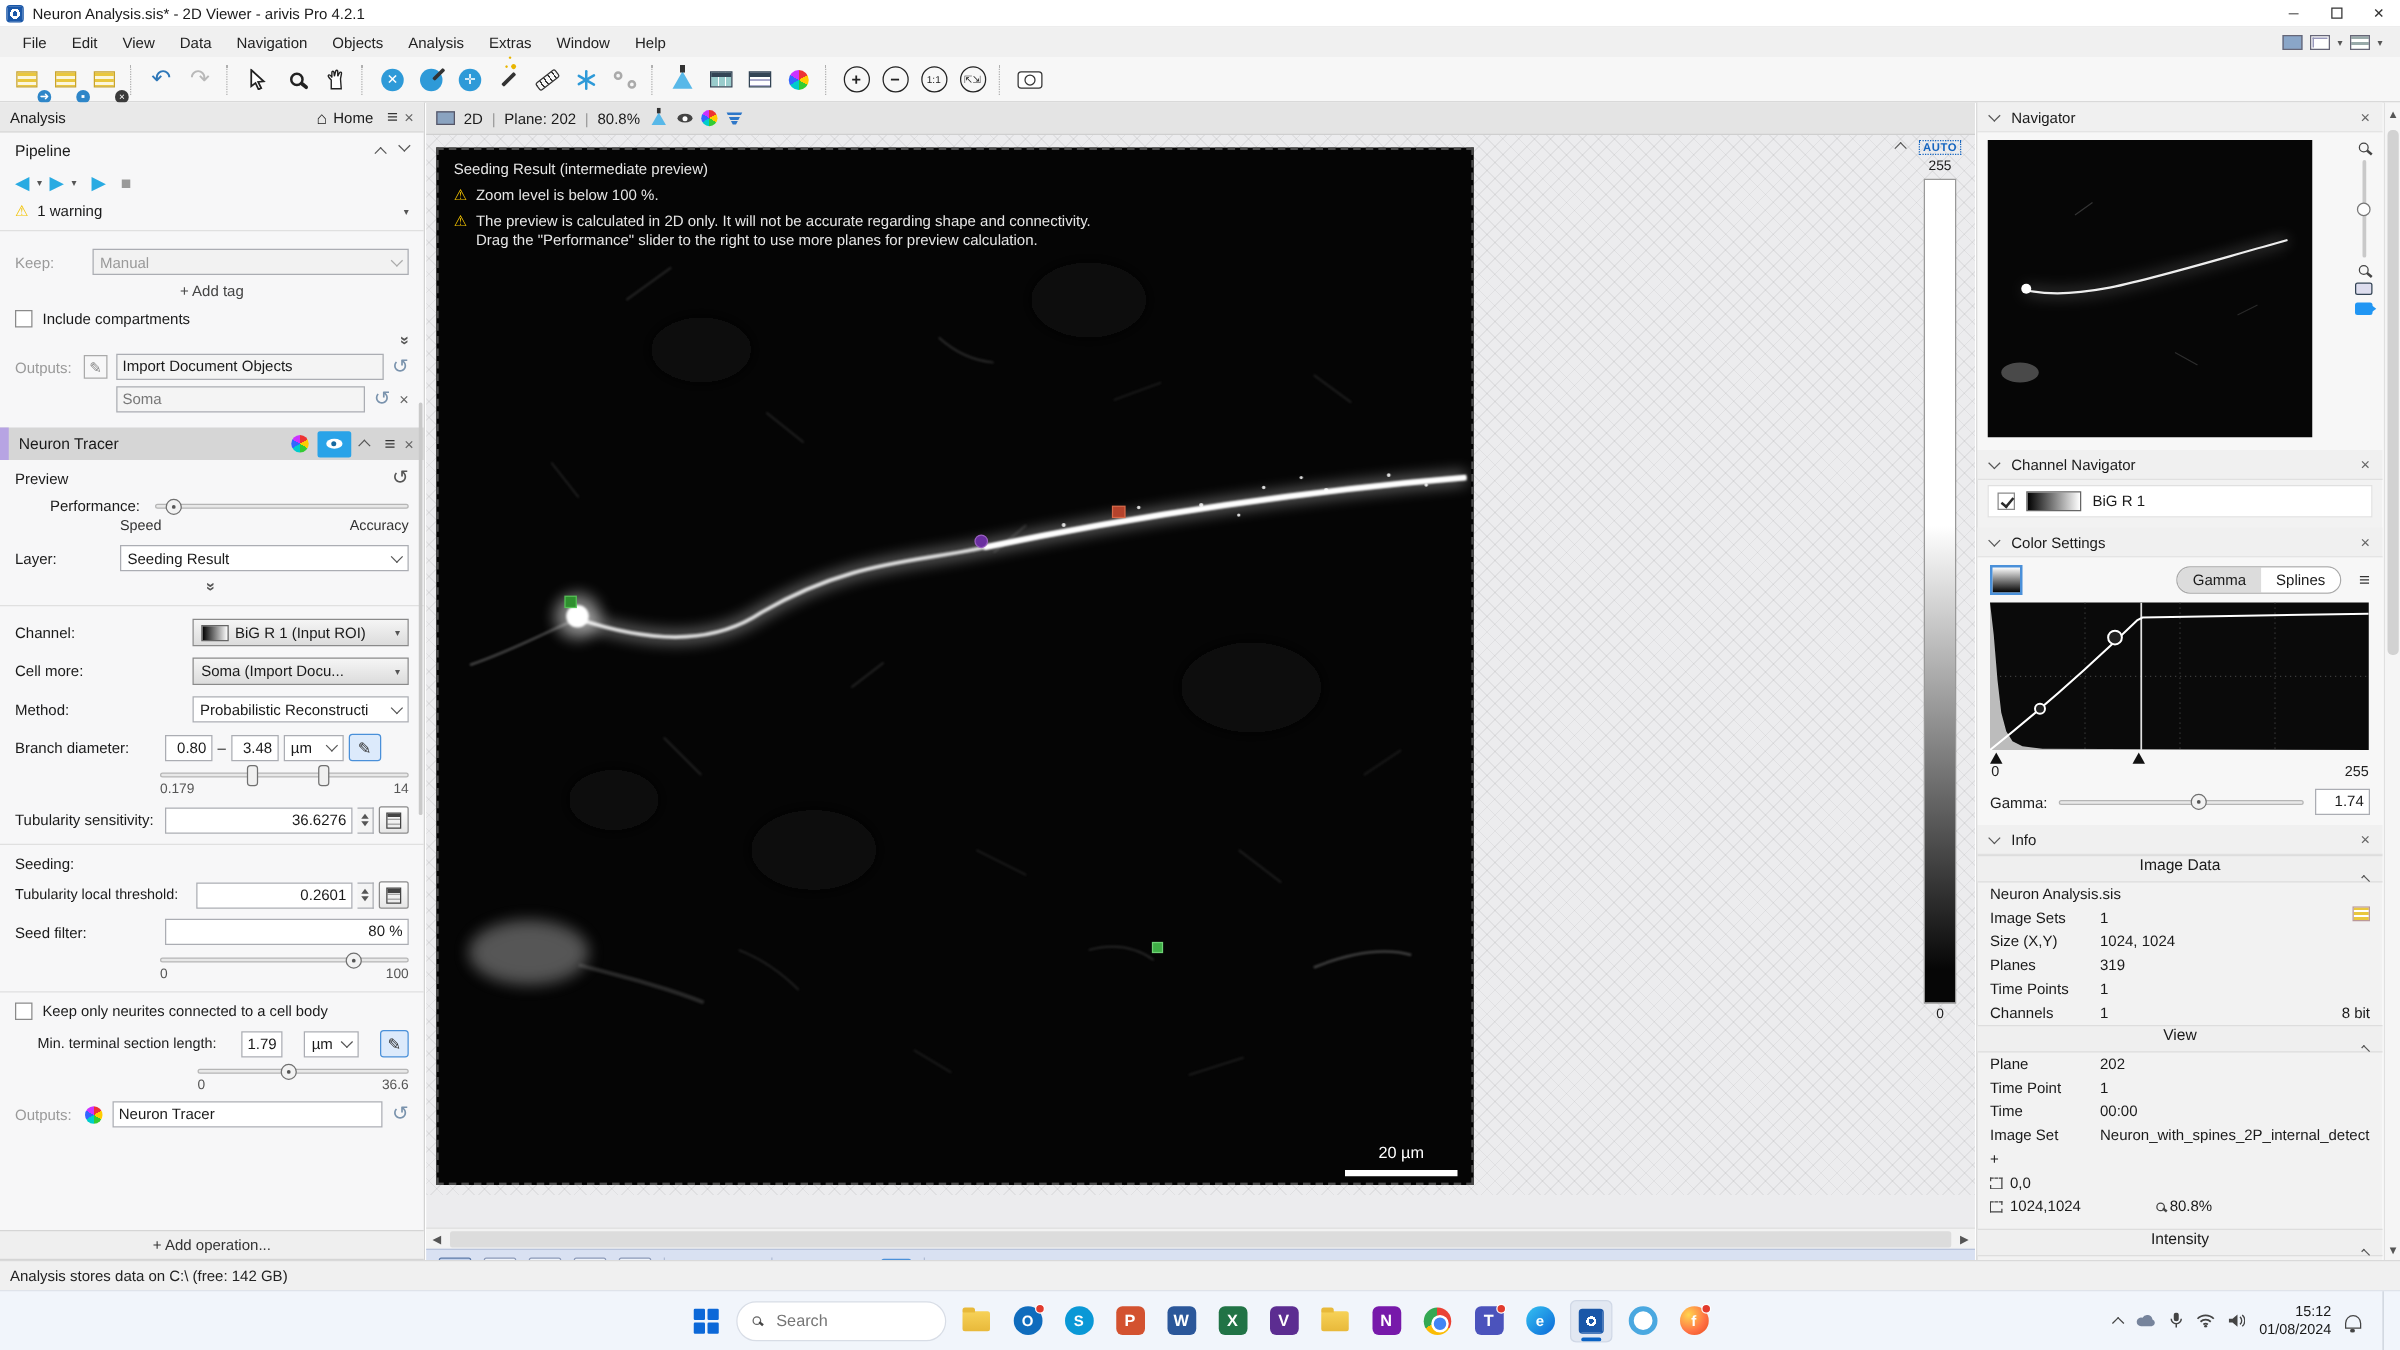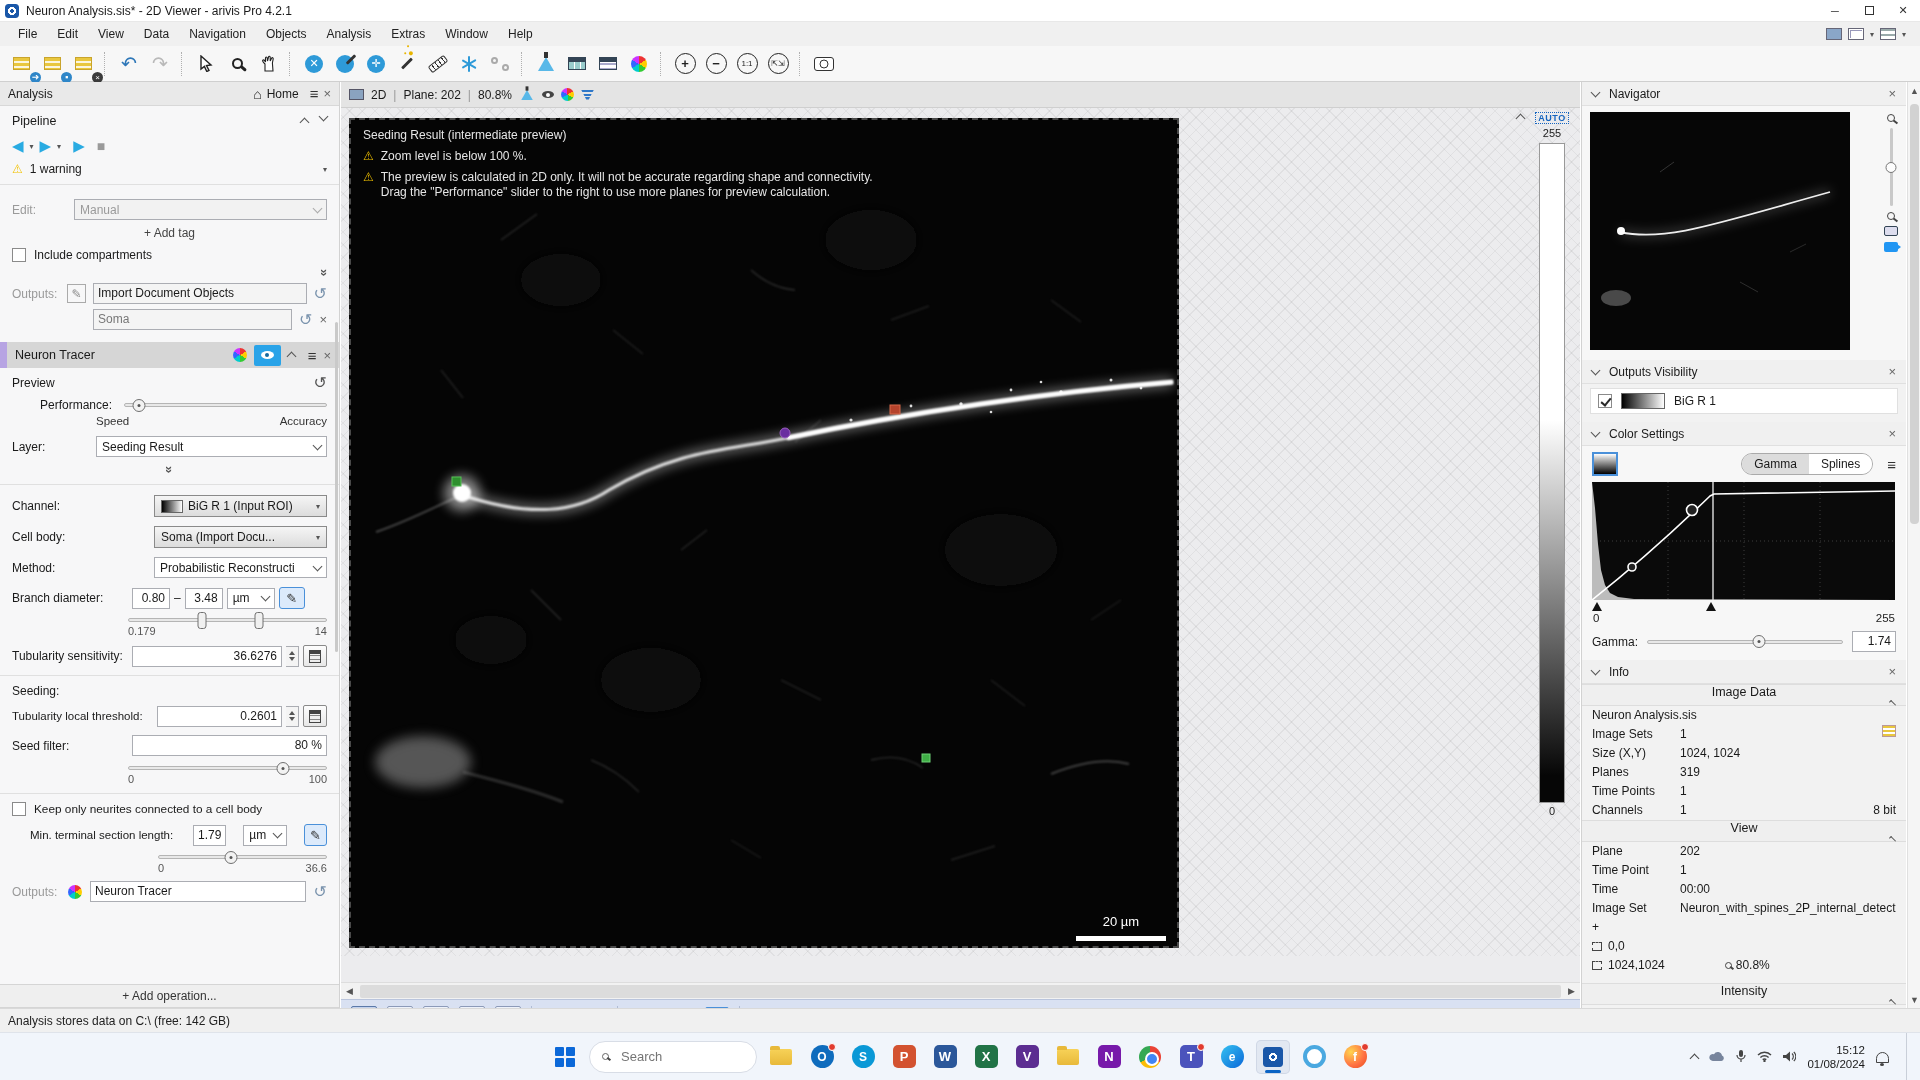--- a/index.html
+++ b/index.html
@@ -360,21 +360,21 @@
   </div>
 
   <div class="row" style="margin-top:7px;gap:7px;">
     <span class="warnglyph">⚠</span>
     <span>1 warning</span>
     <span class="caret" style="margin-left:auto;">▾</span>
   </div>
   <div class="sepline"></div>
 
   <div class="row" style="margin-top:14px;">
-    <span class="lbl glbl" style="flex-basis:62px;">Edit:</span>
+    <span class="lbl glbl" style="flex-basis:62px;">Keep:</span>
     <span class="sel" style="flex:1;color:#9a9a9a;background:#f2f2f2;">
       <span>Manual</span>
         <span class="cv" style="border-color:#aaa;"></span>
     </span>
   </div>
   <div class="row" style="justify-content:center;margin-top:6px;">
     <span style="color:#444;">+ Add tag</span>
   </div>
 
   <div class="row" style="margin-top:8px;gap:8px;">
@@ -445,21 +445,21 @@
   <div class="row" style="margin-top:10px;">
     <span class="lbl">Channel:</span>
     <span class="selbtn" style="flex:1;">
       <span class="gradsw"></span>
       <span>BiG R 1 (Input ROI)</span>
       <span class="caret" style="margin-left:auto;">▾</span>
     </span>
   </div>
 
   <div class="row" style="margin-top:9px;">
-    <span class="lbl">Cell body:</span>
+    <span class="lbl">Cell more:</span>
     <span class="selbtn" style="flex:1;">
       <span style="overflow:hidden;text-overflow:ellipsis;">Soma (Import Docu...</span>
       <span class="caret" style="margin-left:auto;">▾</span>
     </span>
   </div>
 
   <div class="row" style="margin-top:9px;">
     <span class="lbl">Method:</span>
     <span class="sel" style="flex:1;">
       <span style="overflow:hidden;">Probabilistic Reconstructi</span>
@@ -749,21 +749,21 @@
           <span class="vhandle"></span>
         </span>
       <span class="minimag"></span>
       <span class="navcam"></span>
       <span class="navmovie"></span>
     </div>
   </div>
 
   <div class="rph">
     <span class="cv"></span>
-    <span>Outputs Visibility</span>
+    <span>Channel Navigator</span>
     <span class="xic">×</span>
   </div>
   <div class="chanrow">
     <span class="cb on"></span>
     <span class="gradsw" style="width:44px;height:16px;"></span>
     <span>BiG R 1</span>
   </div>
 
   <div class="rph">
     <span class="cv"></span>

